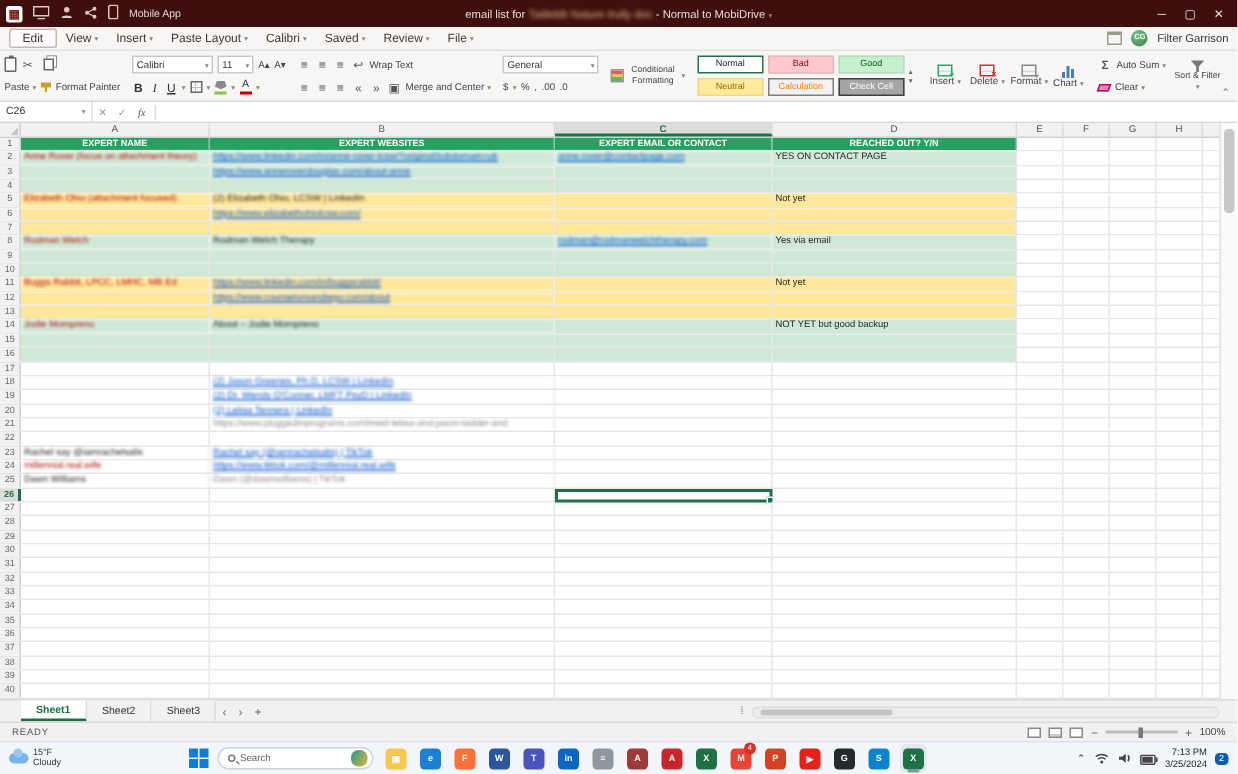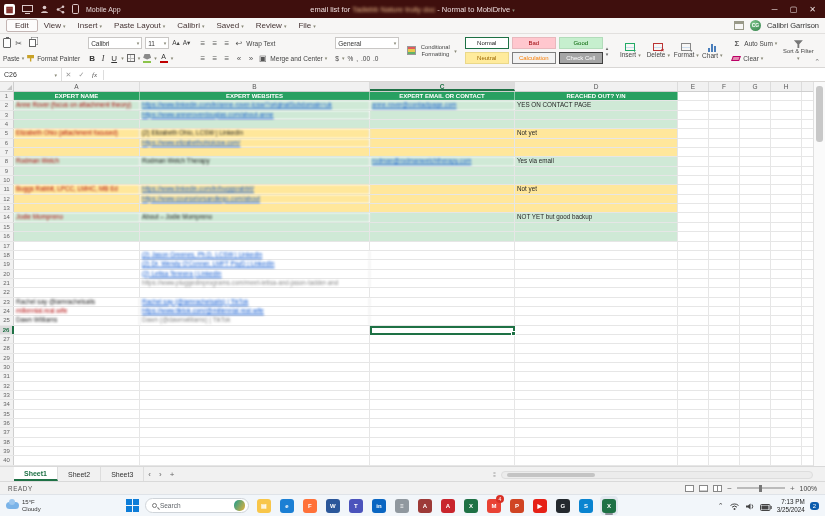--- a/index.html
+++ b/index.html
@@ -203,21 +203,21 @@
       <span>Review</span>
       <span class="car">▾</span>
     </span>
   <span class="mi">
       <span>File</span>
       <span class="car">▾</span>
     </span>
   <div class="menu-right">
     <span class="layout-ic"></span>
     <span class="avatar">CG</span>
-    <span class="username">Calibri Garrison</span>
+    <span class="username">Filter Garrison</span>
   </div>
 </div>
 
 <div class="ribbon">
 
   <div class="rgroup">
     <div class="rrow">
       <span class="clip-ic"></span>
       <span class="ric">✂</span>
       <span class="copy-ic"></span>

